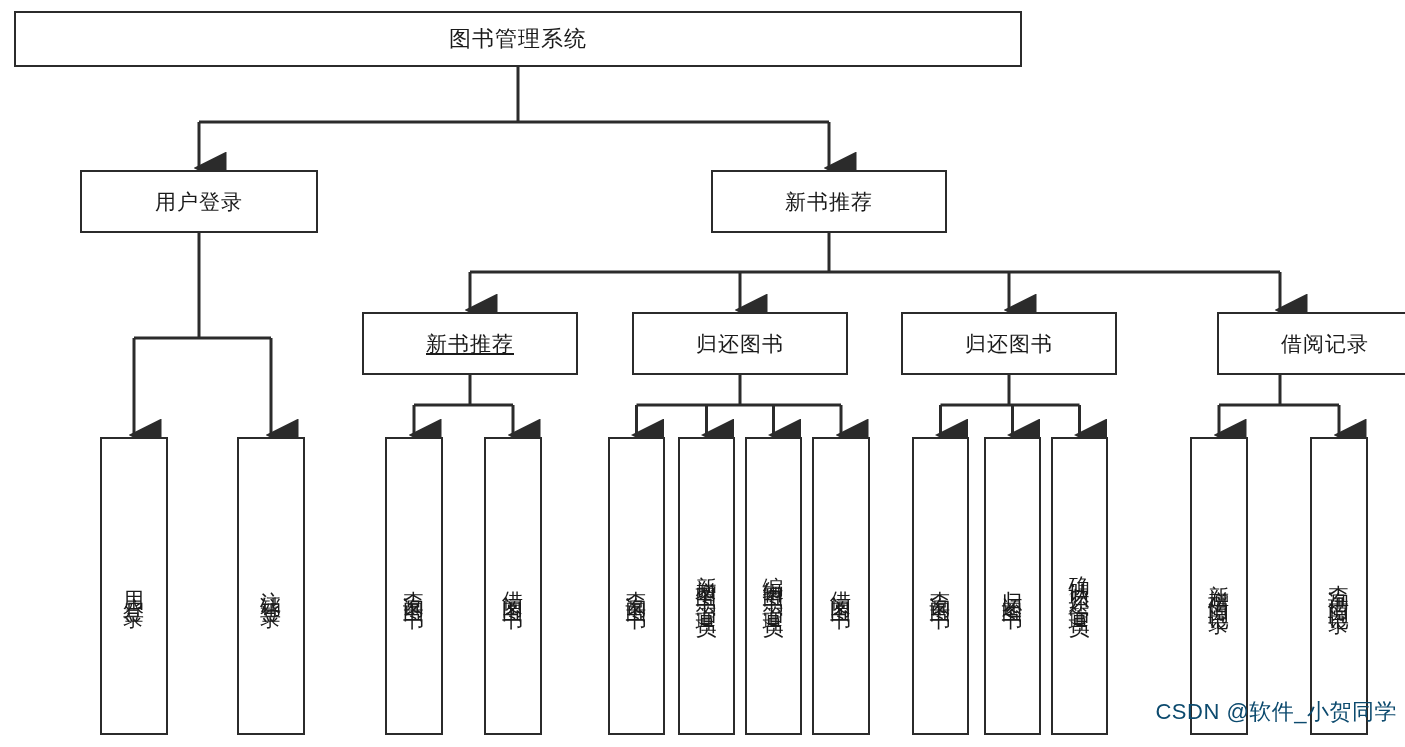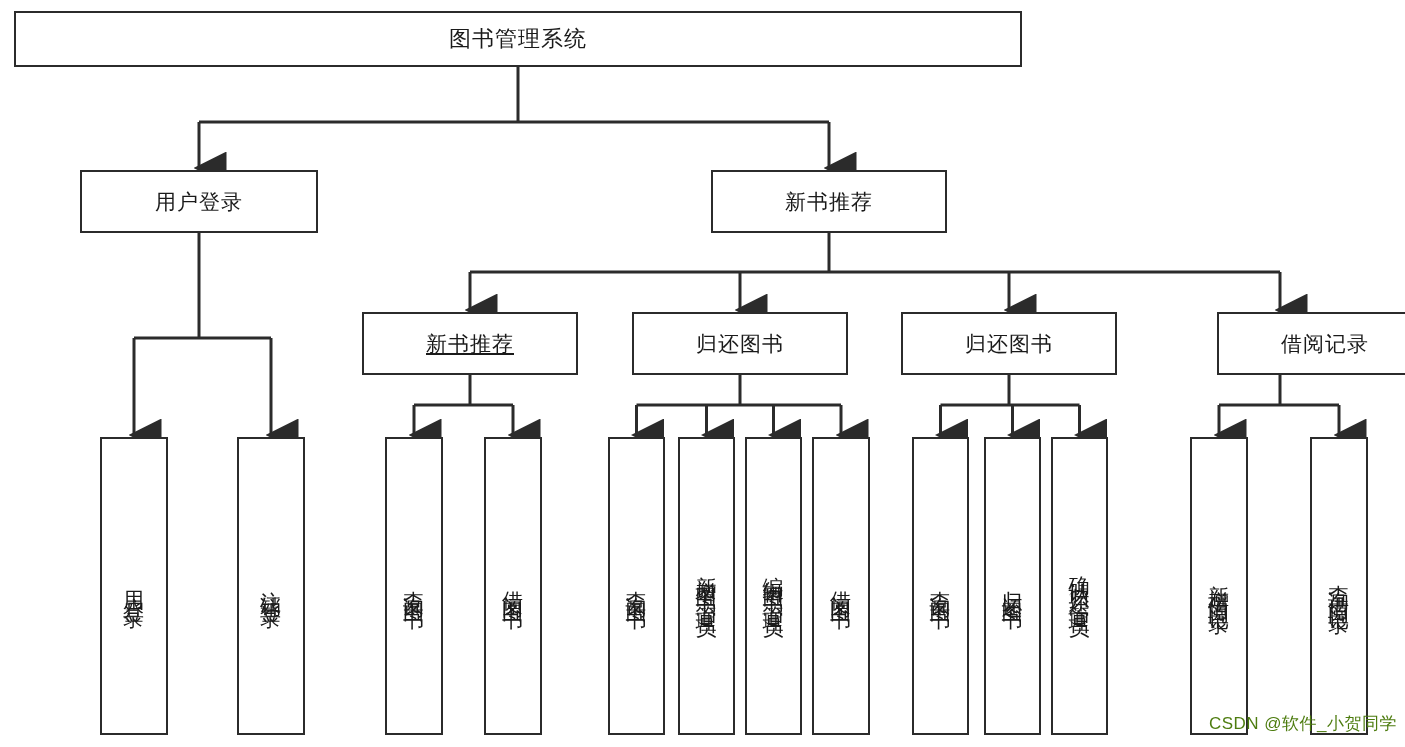--- a/index.html
+++ b/index.html
@@ -55,23 +55,23 @@
     white-space: nowrap;
   }
   .node.vert .vlabel {
     writing-mode: vertical-rl;
     text-orientation: upright;
     display: block;
   }
   .watermark {
     position: absolute;
     right: 8px;
-    bottom: 12px;
-    font-size: 17px;
-    color: #4d7c0f;
+    bottom: 20px;
+    font-size: 22px;
+    color: #0c4a6e;
     letter-spacing: 0.5px;
     z-index: 5;
     white-space: nowrap;
   }
 </style>
 </head>
 <body>
 
 <div id="canvas">
 

